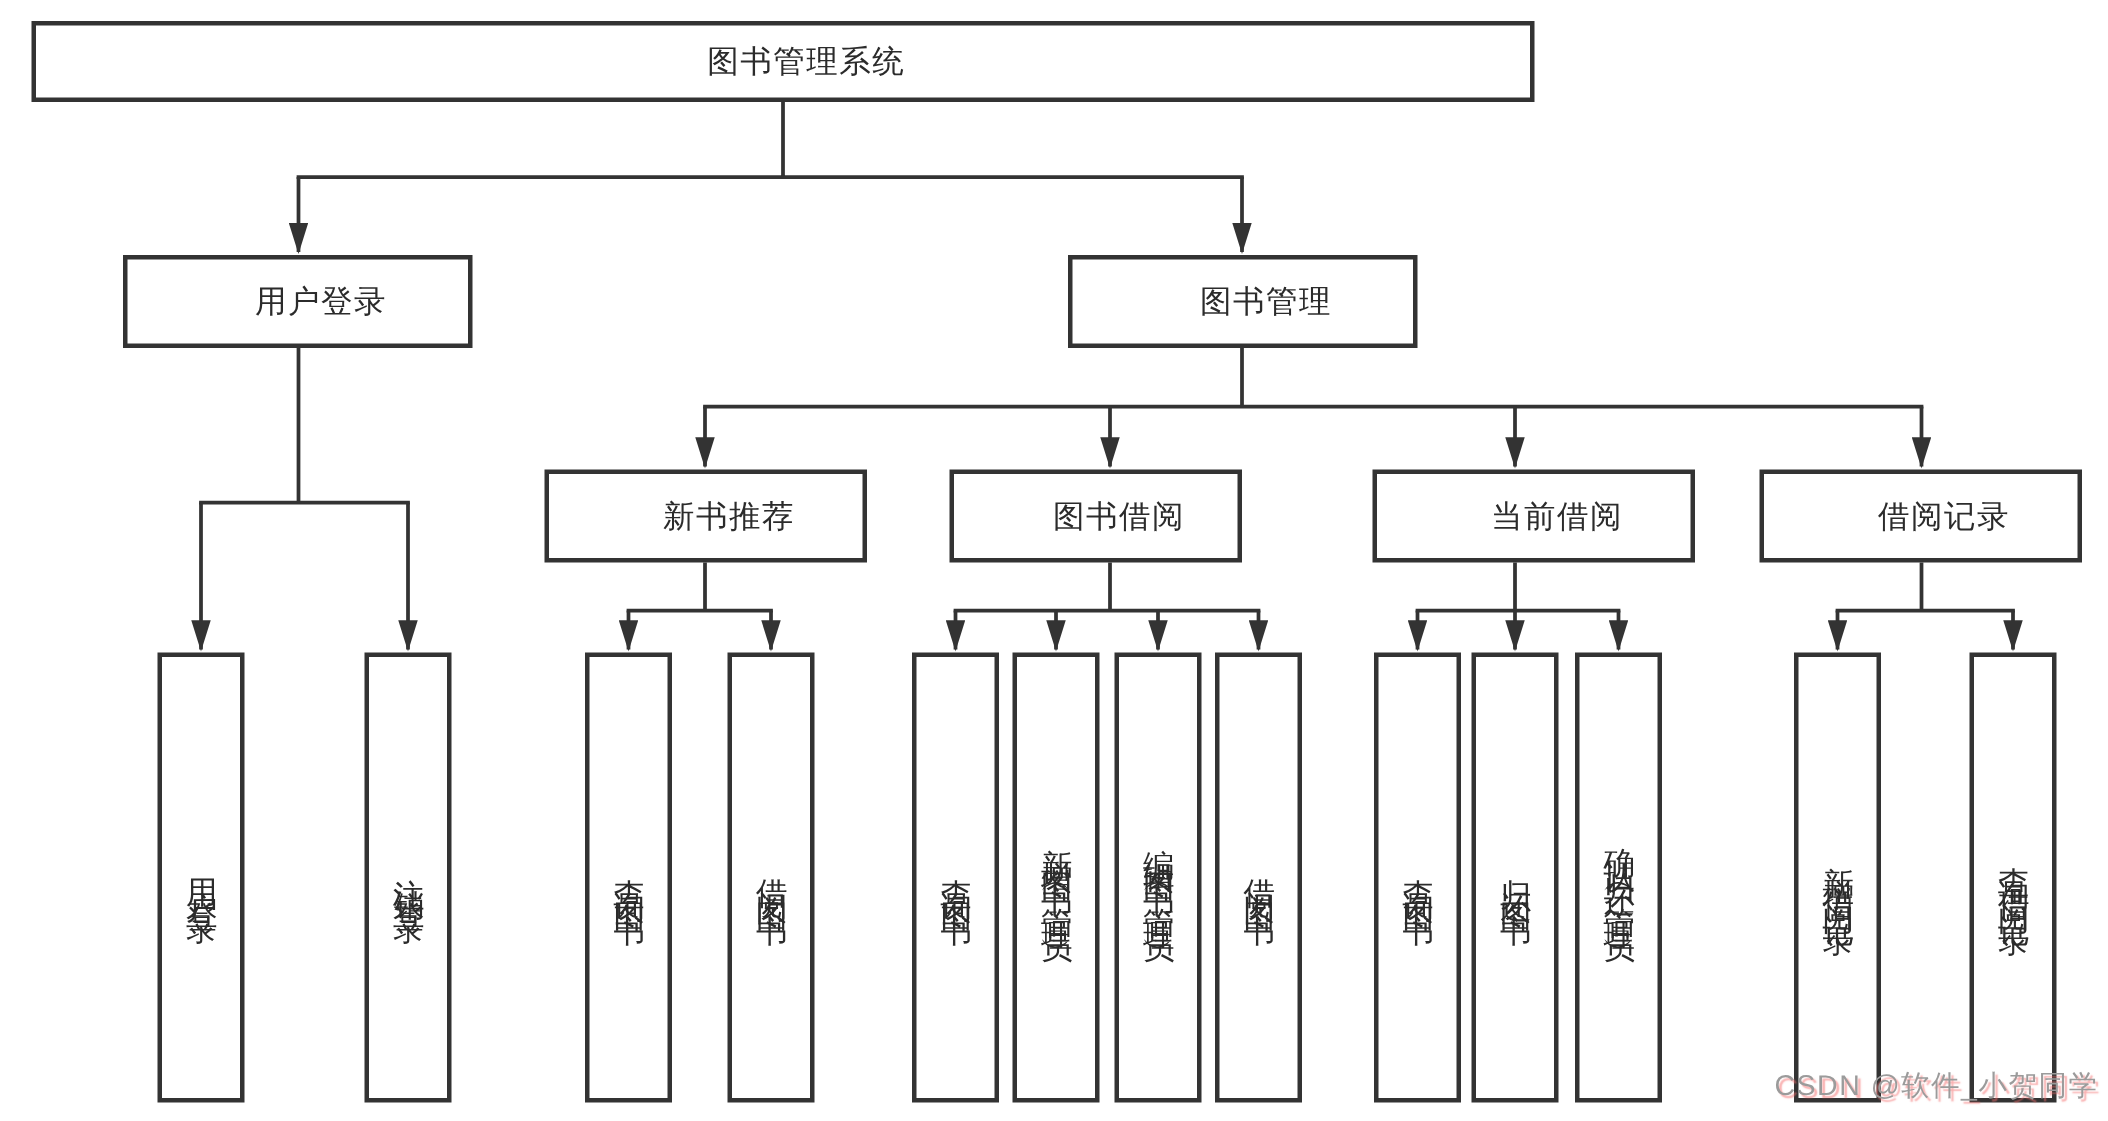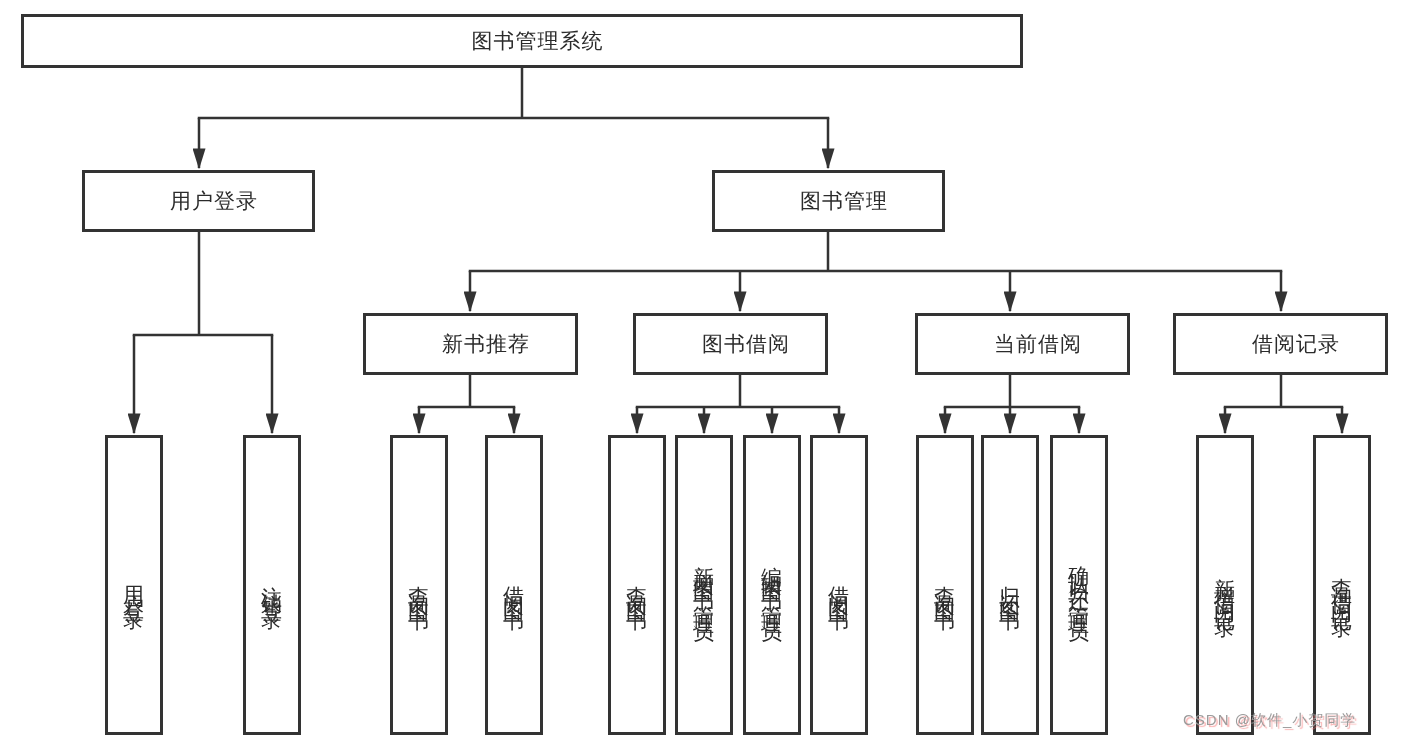--- a/index.html
+++ b/index.html
@@ -50,21 +50,21 @@
     font-size: 21px;
     letter-spacing: 8px;
     line-height: 1;
     color: #2b2b2b;
     white-space: nowrap;
   }
   .watermark {
     position: absolute;
     left: 1183px;
     top: 711px;
-    font-size: 15px;
+    font-size: 19px;
     color: #9b9b9b;
     letter-spacing: 1px;
     white-space: nowrap;
     z-index: 5;
     text-shadow: 2px 2px 1px rgba(244, 110, 110, 0.55);
   }
 </style>
 </head>
 <body>
 

